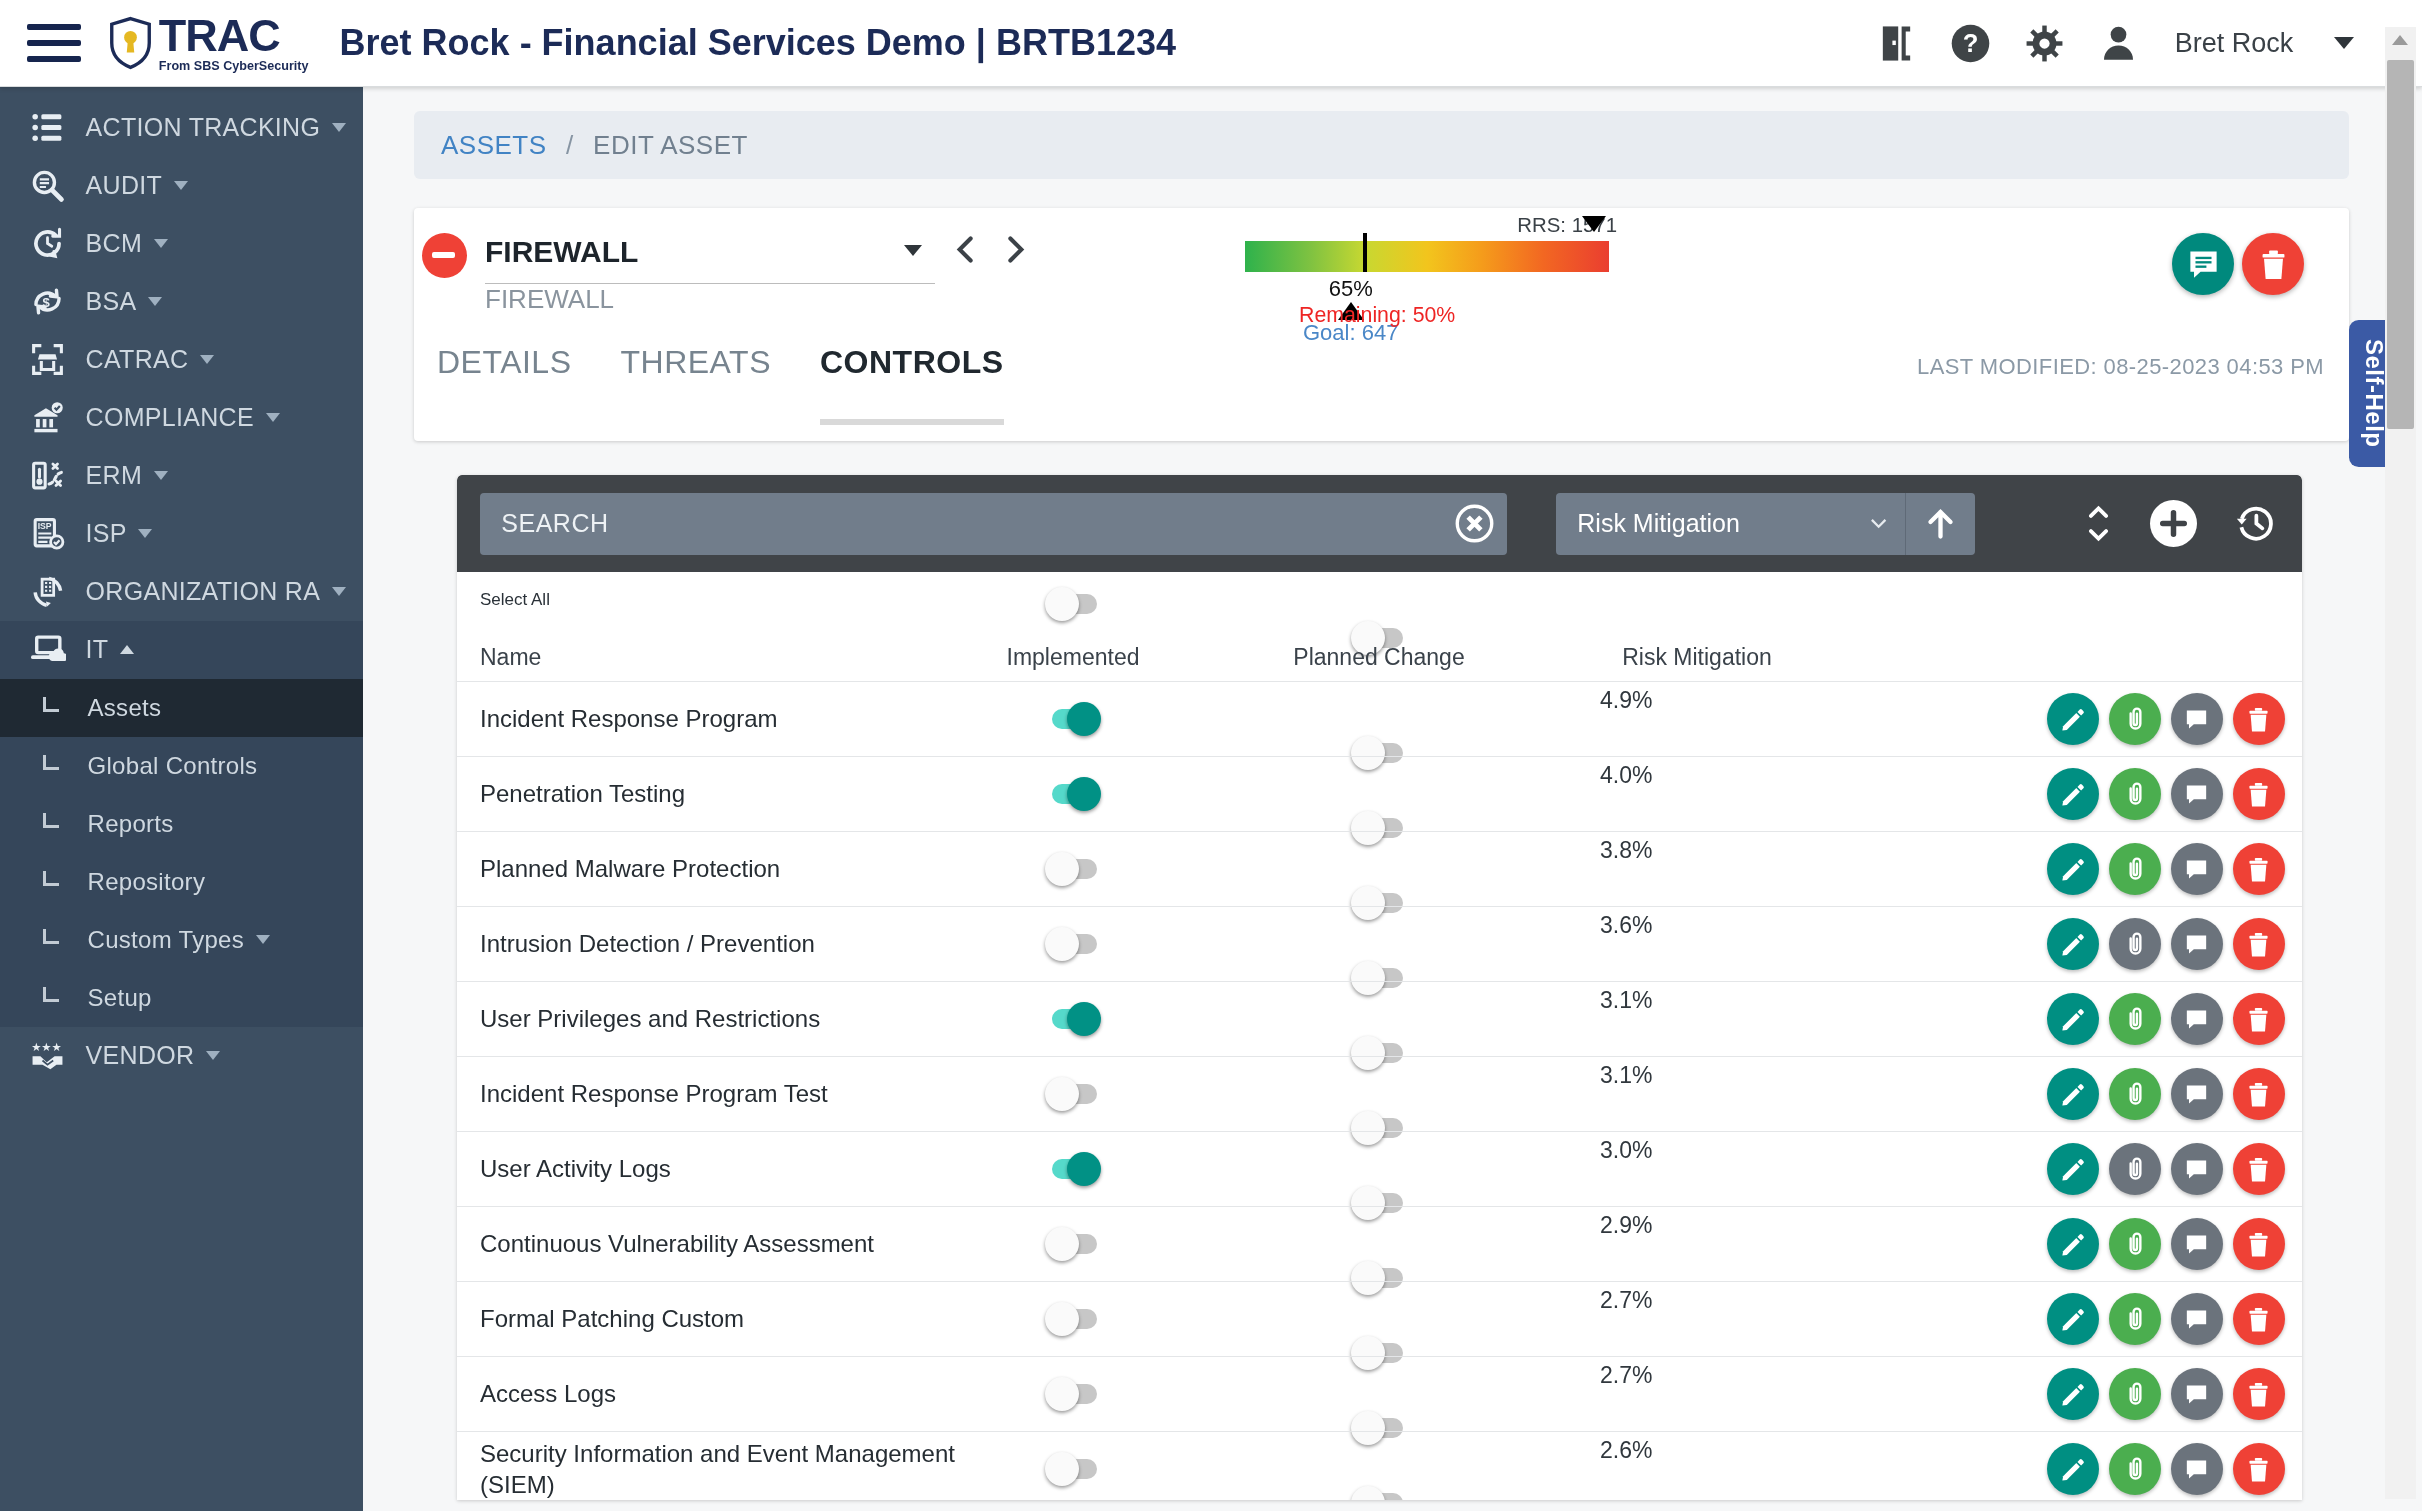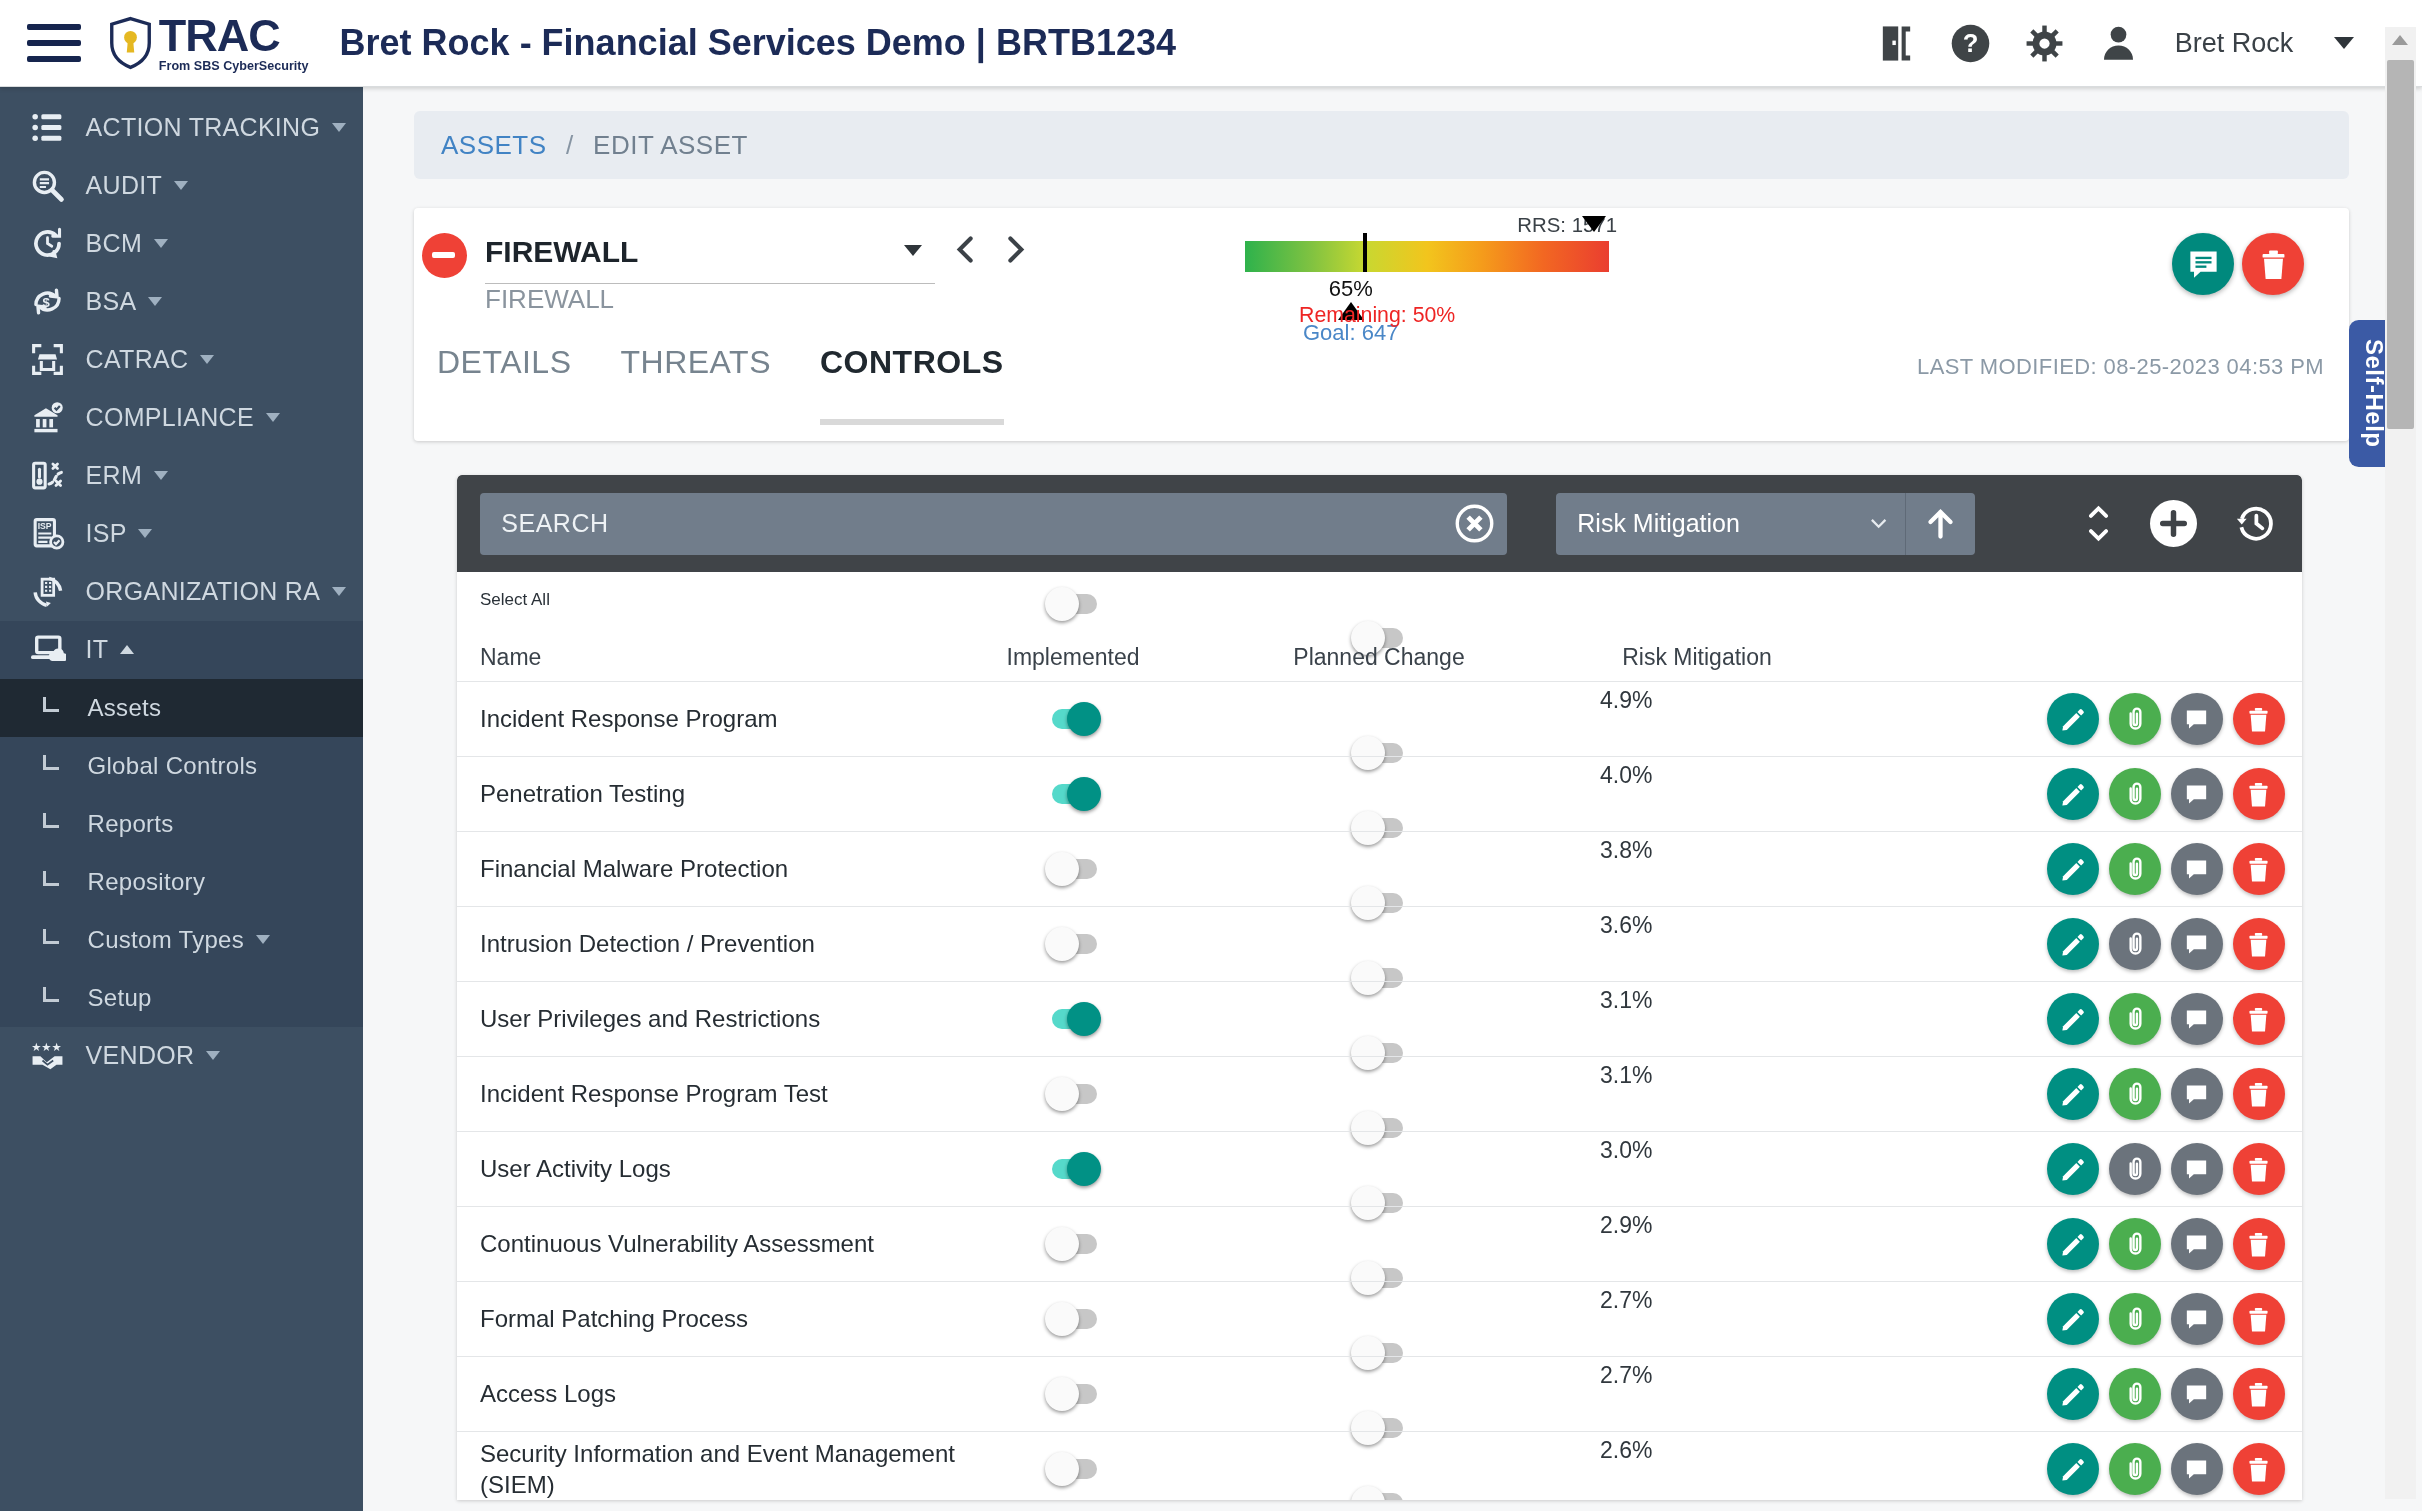--- a/index.html
+++ b/index.html
@@ -570,21 +570,21 @@
       <div class="act-btn act-delete">
         <svg viewBox="0 0 24 24" fill="#fff">
                 <path d="M5.5 8h13l-1.1 14H6.6z"></path>
                 <rect x="4.5" y="4.8" width="15" height="2.4" rx="0.6"></rect>
                 <rect x="9" y="2.4" width="6" height="2.4" rx="0.6"></rect>
               </svg>
       </div>
     </div>
   </div>
         <div class="ctl-row">
-    <div class="cell-name">Financial Malware Protection</div>
+    <div class="cell-name">Planned Malware Protection</div>
     <div class="toggle cell-toggle col-impl">
             <div class="track"></div>
             <div class="knob"></div>
           </div>
     <div class="toggle cell-toggle col-plan">
             <div class="track"></div>
             <div class="knob"></div>
           </div>
     <div class="cell-pct">3.8%</div>
     <div class="cell-actions">
@@ -792,21 +792,21 @@
       <div class="act-btn act-delete">
         <svg viewBox="0 0 24 24" fill="#fff">
                 <path d="M5.5 8h13l-1.1 14H6.6z"></path>
                 <rect x="4.5" y="4.8" width="15" height="2.4" rx="0.6"></rect>
                 <rect x="9" y="2.4" width="6" height="2.4" rx="0.6"></rect>
               </svg>
       </div>
     </div>
   </div>
         <div class="ctl-row">
-    <div class="cell-name">Formal Patching Process</div>
+    <div class="cell-name">Formal Patching Custom</div>
     <div class="toggle cell-toggle col-impl">
             <div class="track"></div>
             <div class="knob"></div>
           </div>
     <div class="toggle cell-toggle col-plan">
             <div class="track"></div>
             <div class="knob"></div>
           </div>
     <div class="cell-pct">2.7%</div>
     <div class="cell-actions">

